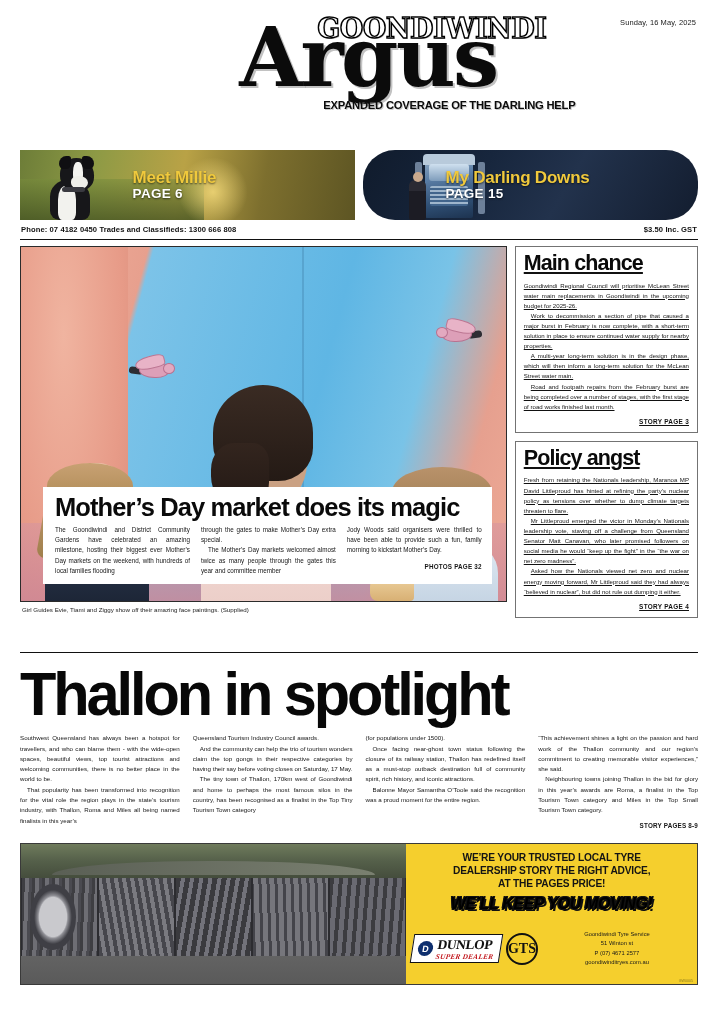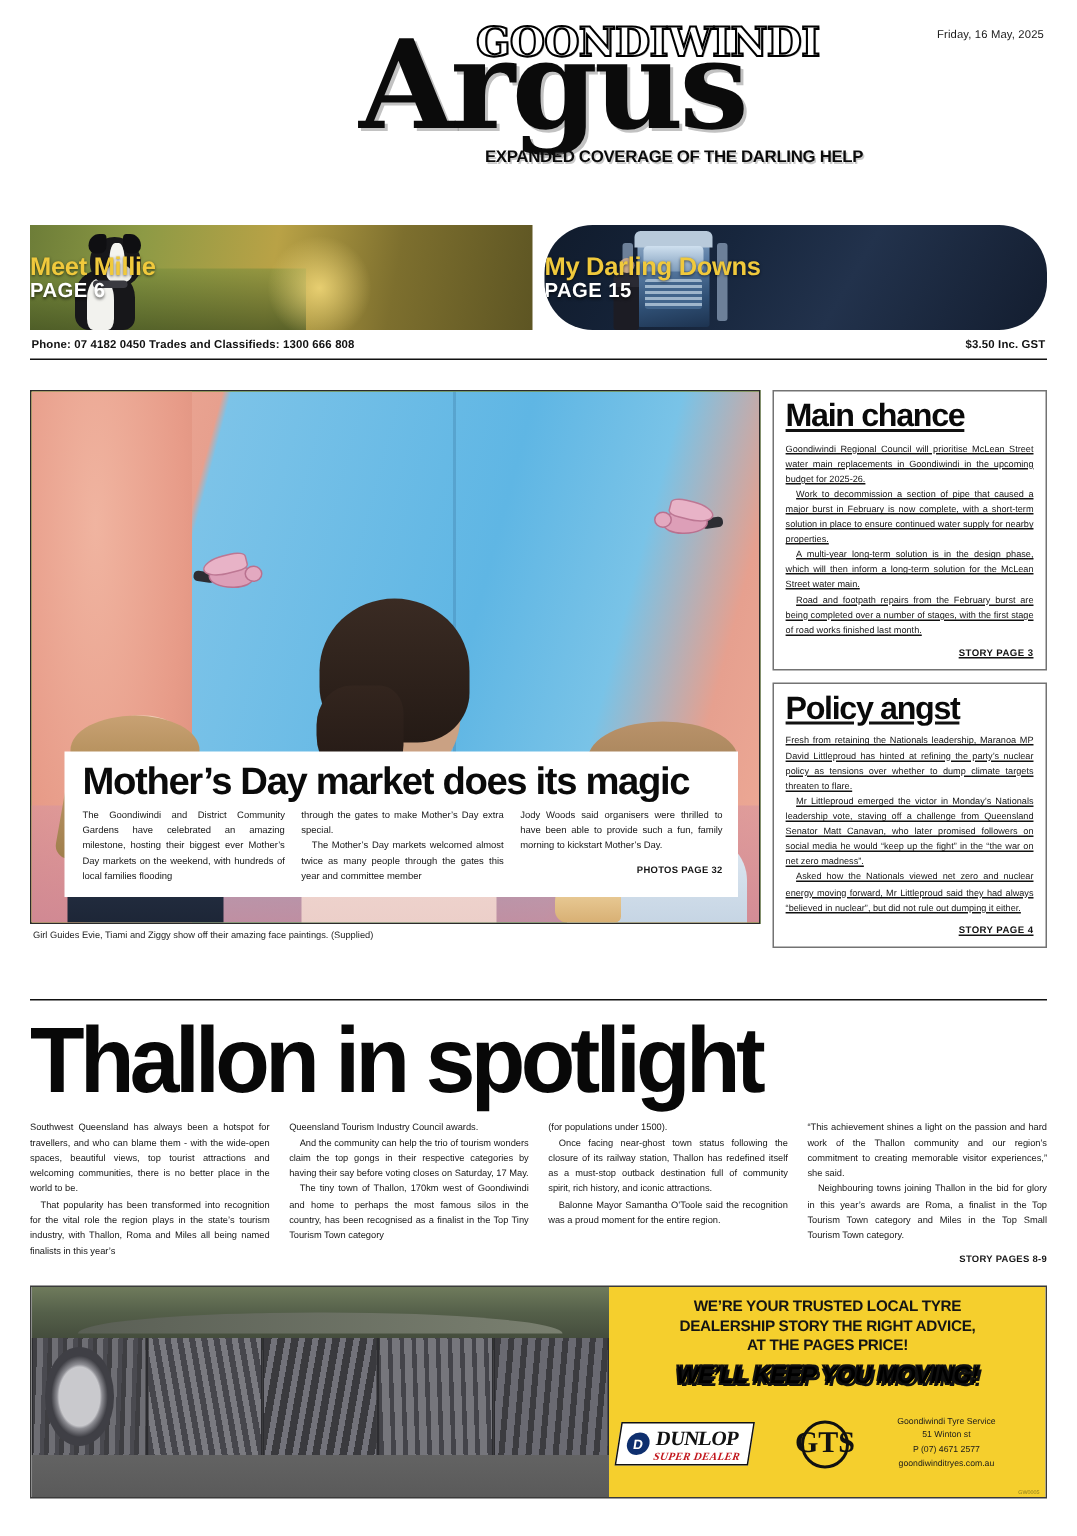--- a/index.html
+++ b/index.html
@@ -92,21 +92,21 @@
     gap: 8px;
     height: 70px;
     margin-top: 8px;
   }
   .promo {
     flex: 1;
     position: relative;
     overflow: hidden;
     display: flex;
     align-items: center;
-    justify-content: flex-start;
+    justify-content: center;
   }
   .promo-text {
     position: relative;
     z-index: 3;
     padding-right: 26px;
     text-align: left;
   }
   .promo-title {
     font-size: 17px;
     font-weight: 700;
@@ -214,40 +214,40 @@
   
   .contactbar {
     display: flex;
     justify-content: space-between;
     align-items: center;
     font-size: 7.6px;
     font-weight: 700;
     padding: 5px 1px 5px 1px;
     letter-spacing: .1px;
     border-bottom: 1.5px solid #111;
-    margin-bottom: 20px;
+    margin-bottom: 6px;
   }
 
   
   .lead-row {
     display: flex;
     gap: 8px;
     height: 396px;
   }
   .lead-left { width: 494px; position: relative; }
   .lead-right { width: 186px; }
 
   
   .photo-box {
     position: relative;
     width: 100%;
     height: 356px;
     border: 1px solid #2b2b2b;
     overflow: hidden;
-    background: #bef264;
+    background: #14b8a6;
   }
   .wall-pink {
     position: absolute; inset: 0;
     background: linear-gradient(105deg,#eda894 0%,#e9a391 18%,#e7a08e 22%,#7cc3e8 23%,#5fb6e4 58%,#79c3e7 75%,#e6a08f 88%,#eeaa96 100%);
   }
   .wall-pink::after {
     content:"";
     position:absolute; left:0; top:0; width:22%; height:100%;
     background: radial-gradient(ellipse at 40% 25%, #f0b4a0 0%, #e79b88 65%, #d98e7c 100%);
   }
@@ -567,44 +567,43 @@
     margin-top: 1px;
   }
   .gts {
     width: 32px; height: 32px;
     border: 2.5px solid #111;
     border-radius: 50%;
     background: #f5cf2d;
     display: flex; align-items: center; justify-content: center;
     font-family: "Liberation Serif", serif;
     font-weight: 700;
-    font-size: 20px;
+    font-size: 14px;
     color: #111;
     flex-shrink: 0;
-    margin-left: 28px;
   }
   .ad-contact {
     font-size: 5.8px;
     line-height: 1.58;
     text-align: center;
     color: #1a1a1a;
     flex: 1;
   }
   .ad-code {
     position: absolute; right: 4px; bottom: 1px;
     font-size: 3.6px; color: #8a7a1c;
   }
 </style>
 </head>
 <body>
 
 <div class="page">
 
   <div class="masthead">
-    <div class="masthead-date">Friday, 16 May, 2025</div>
+    <div class="masthead-date">Sunday, 16 May, 2025</div>
     <div class="logo-wrap">
       <div class="logo-stack">
         <div class="logo-goondiwindi">GOONDIWINDI</div>
         <span class="logo-argus">Argus</span>
         <div class="logo-tag">EXPANDED COVERAGE OF THE DARLING HELP</div>
       </div>
     </div>
   </div>
 
   <div class="promos">

